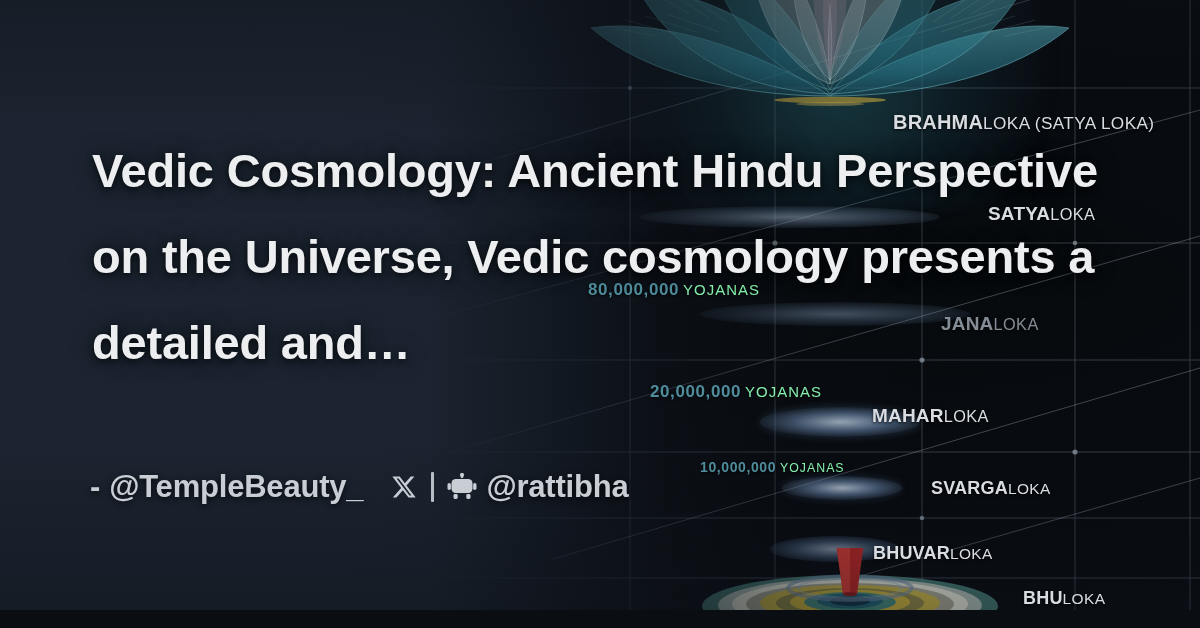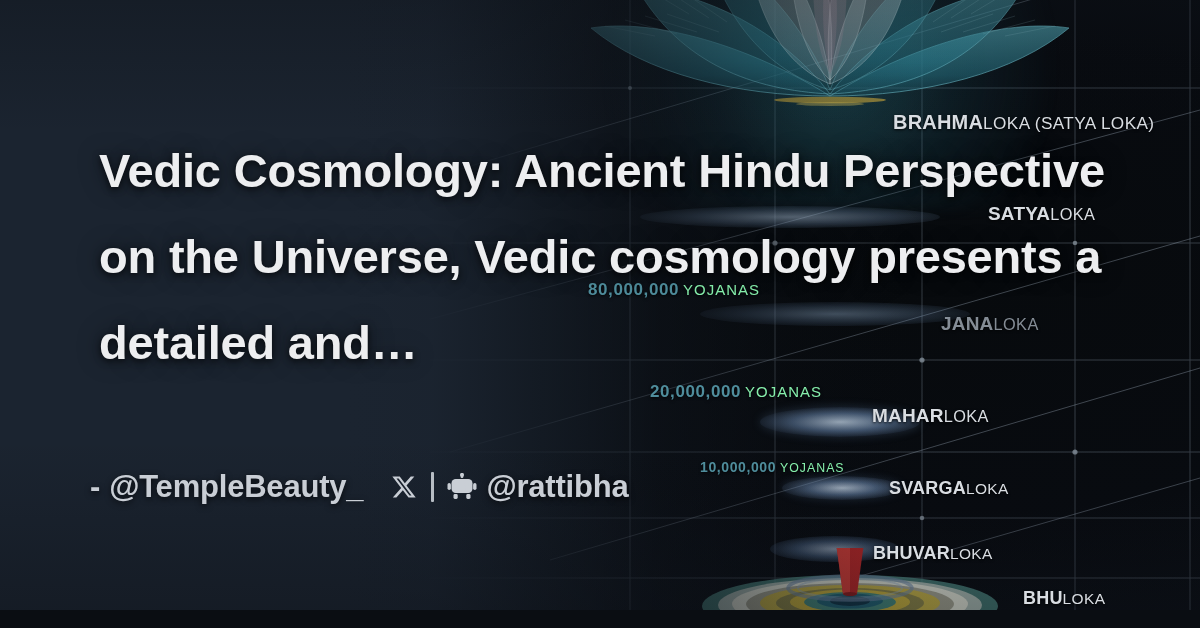--- a/index.html
+++ b/index.html
@@ -81,41 +81,41 @@
     white-space:nowrap;
     text-shadow:0 1px 3px rgba(0,0,0,.85);
   }
   .loka-label .lk-strong{font-weight:700;}
   .loka-label .lk-light{font-weight:400;font-size:.86em;letter-spacing:.4px;}
 
   .lbl-brahmaloka{left:893px;top:111px;font-size:20px;}
   .lbl-tapoloka  {left:988px;top:203px;font-size:19px;}
   .lbl-janaloka  {left:941px;top:313px;font-size:19px;color:#9aa3ad;opacity:.85;}
   .lbl-maharloka {left:872px;top:405px;font-size:19px;}
-  .lbl-svargaloka{left:889px;top:478px;font-size:18px;}
+  .lbl-svargaloka{left:931px;top:478px;font-size:18px;}
   .lbl-bhuvarloka{left:873px;top:543px;font-size:18px;}
   .lbl-bhuloka   {left:975px;top:588px;font-size:18px;padding-left:48px;}
 
   .yojana{
     position:absolute;
     font-family:"Liberation Sans",sans-serif;
     white-space:nowrap;
     font-size:17px;
     text-shadow:0 1px 3px rgba(0,0,0,.8);
   }
   .yojana .yj-num{font-weight:700;color:#4f8d9c;letter-spacing:.6px;}
   .yojana .yj-unit{font-weight:400;color:#86efac;font-size:.88em;letter-spacing:1px;margin-left:4px;text-align:center;}
   .yj-80 {left:588px;top:280px;}
   .yj-20 {left:650px;top:382px;}
   .yj-10 {left:700px;top:459px;font-size:14px;}
 
   
   .headline{
     position:absolute;
-    left:99px;top:128px;width:1015px;
+    left:92px;top:128px;width:1015px;
     font-size:47px;
     font-weight:700;
     line-height:86px;
     letter-spacing:-.2px;
     color:#edeef0;
     text-shadow:0 2px 7px rgba(0,0,0,.70), 0 0 24px rgba(0,0,0,.45);
   }
 
   .attribution{
     position:absolute;

